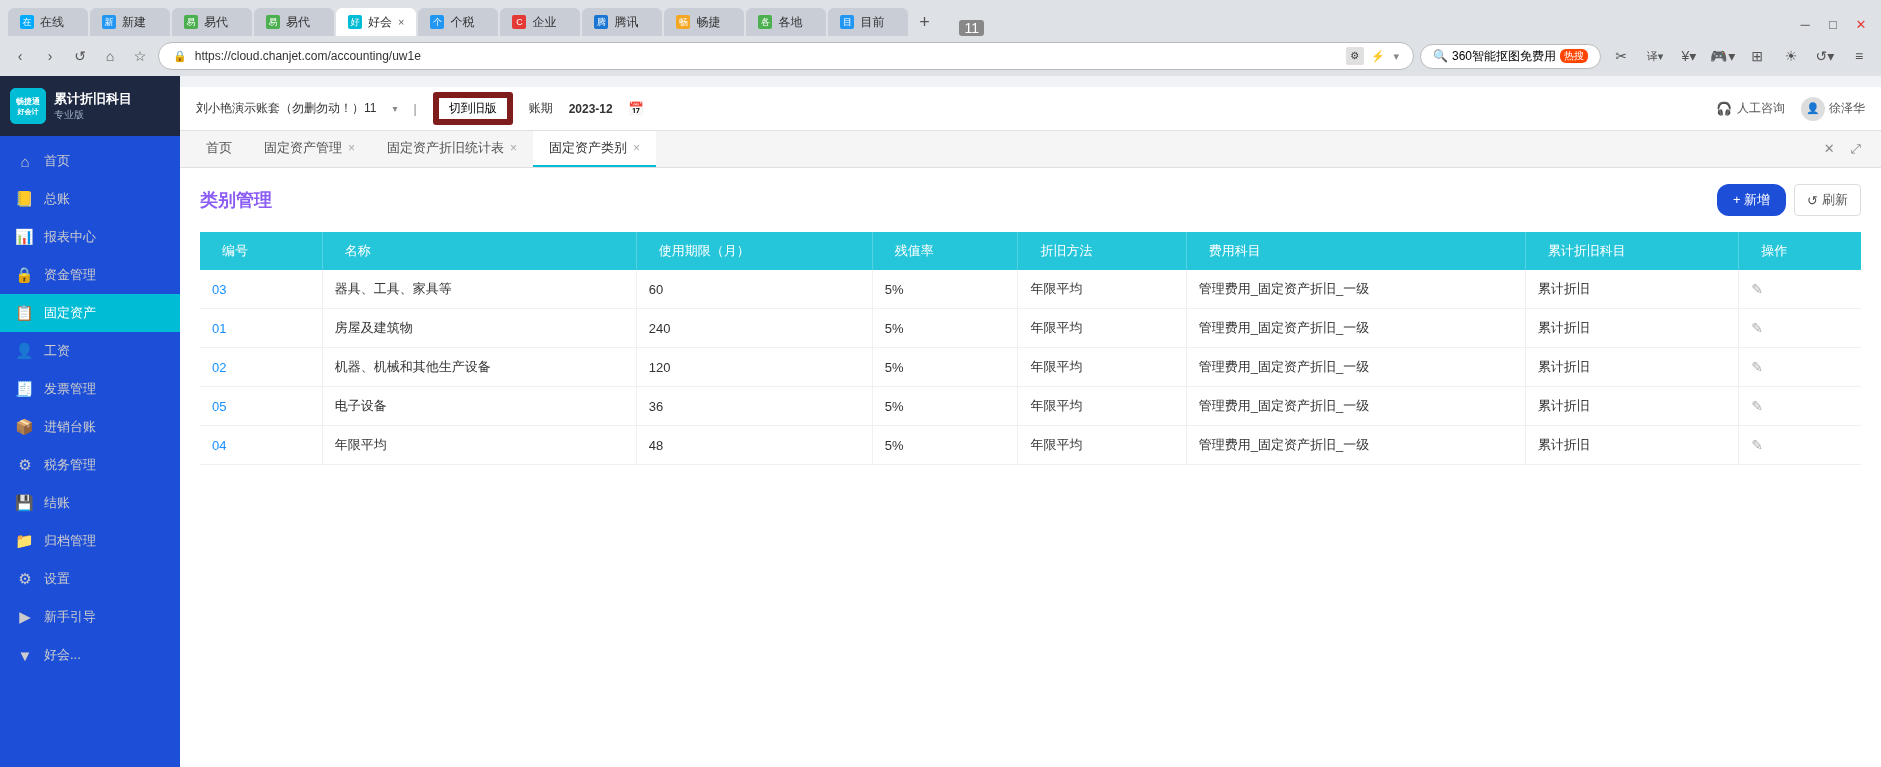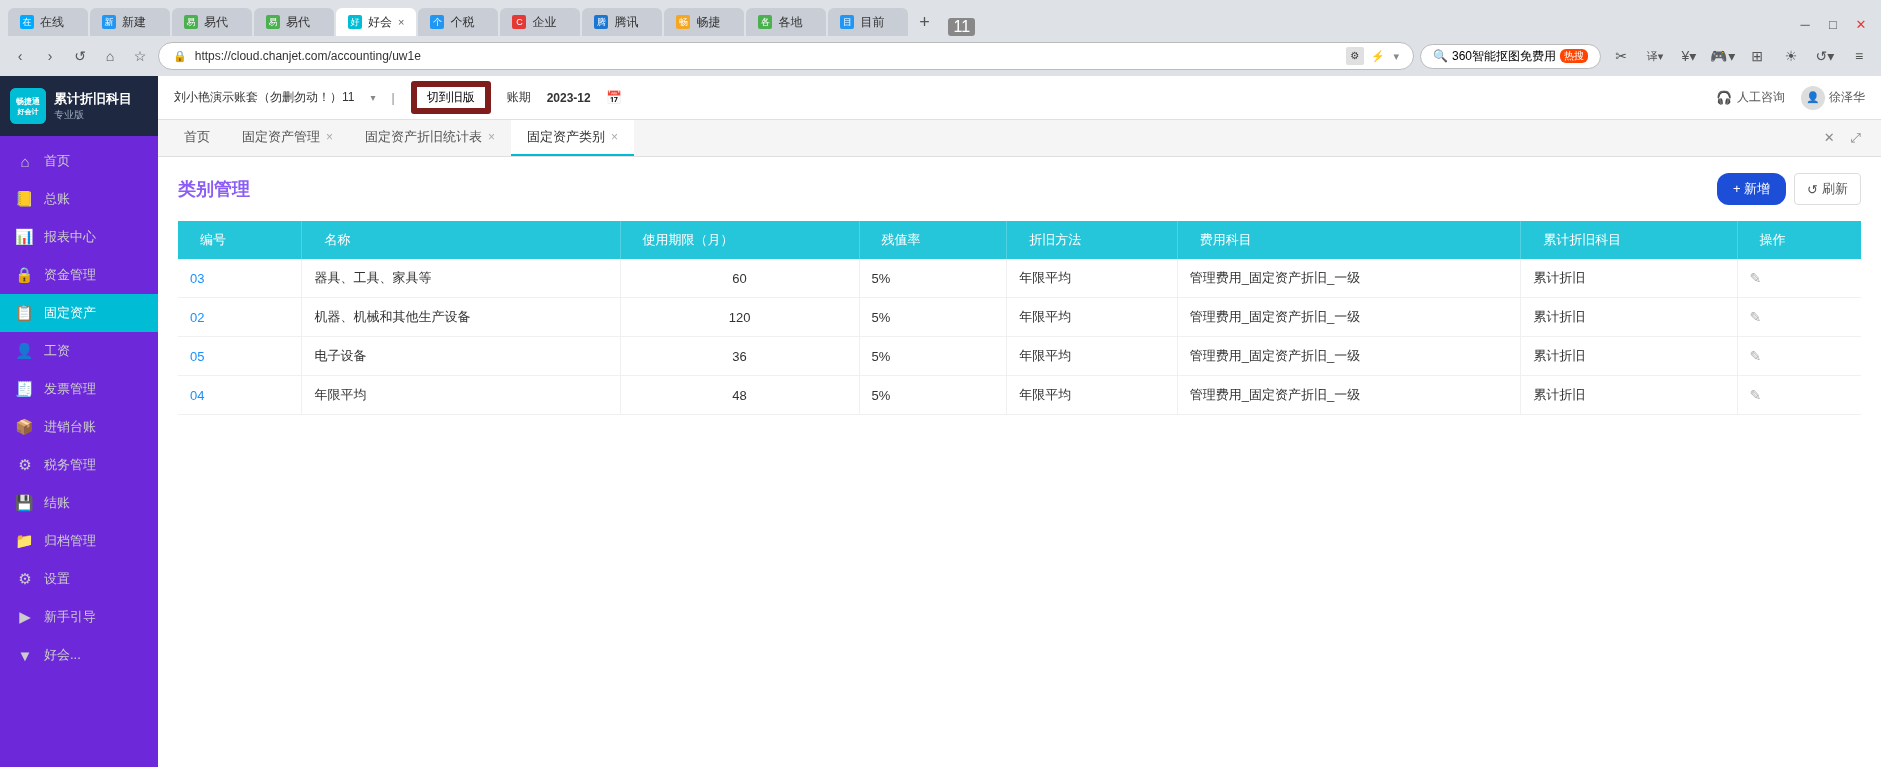--- a/index.html
+++ b/index.html
@@ -5,38 +5,38 @@
     * { box-sizing: border-box; margin: 0; padding: 0; }
     body { font-family: "Microsoft YaHei", "PingFang SC", sans-serif; font-size: 13px; background: #f0f2f5; overflow: hidden; }
 
     
     .browser-chrome { background: #dee1e6; width: 100%; }
     .tab-bar { display: flex; align-items: flex-end; padding: 6px 8px 0; gap: 2px; background: #dee1e6; height: 36px; }
     .browser-tab { display: flex; align-items: center; padding: 0 12px; height: 28px; background: #c8cdd6; border-radius: 6px 6px 0 0; font-size: 12px; color: #333; gap: 6px; cursor: pointer; min-width: 80px; }
     .browser-tab.active { background: #fff; }
     .browser-tab .tab-close { margin-left: auto; color: #666; font-size: 11px; }
     .tab-add { width: 28px; height: 28px; display: flex; align-items: center; justify-content: center; font-size: 18px; color: #555; cursor: pointer; }
-    .tab-count { background: #888; color: #fff; font-size: 16px; padding: 0 5px; border-radius: 3px; margin-left: 8px; }
+    .tab-count { background: #888; color: #fff; font-size: 14px; padding: 0 5px; border-radius: 3px; margin-left: 19px; }
 
     .nav-bar { display: flex; align-items: center; padding: 4px 8px; background: #dee1e6; gap: 6px; height: 40px; }
     .nav-btn { width: 24px; height: 24px; display: flex; align-items: center; justify-content: center; cursor: pointer; color: #555; font-size: 14px; border-radius: 3px; }
     .address-bar { flex: 1; background: #fff; border-radius: 20px; padding: 4px 14px; font-size: 12px; color: #333; display: flex; align-items: center; gap: 8px; border: 1px solid #bbb; }
     .address-bar .lock-icon { color: #2a7; font-size: 11px; }
     .address-bar .url-text { color: #333; font-size: 12px; flex: 1; }
     .address-bar .expand-icon { color: #888; font-size: 11px; }
     .search-bar { background: #fff; border-radius: 16px; padding: 3px 12px; font-size: 12px; border: 1px solid #bbb; display: flex; align-items: center; gap: 4px; }
     .search-bar .hot-tag { background: #ff4500; color: #fff; font-size: 10px; padding: 0 4px; border-radius: 6px; }
     .toolbar-icons { display: flex; gap: 6px; align-items: center; }
     .toolbar-icon-btn { width: 28px; height: 28px; display: flex; align-items: center; justify-content: center; cursor: pointer; color: #555; border-radius: 3px; font-size: 14px; }
 
     
     .app-container { display: flex; height: calc(767px - 76px); }
 
     
-    .sidebar { width: 158px; background: #6d28d9; color: #fff; display: flex; flex-direction: column; flex-shrink: 0; justify-content: space-between; }
+    .sidebar { width: 180px; background: #1d4ed8; color: #fff; display: flex; flex-direction: column; flex-shrink: 0; justify-content: space-between; }
     .sidebar-logo { display: flex; align-items: center; padding: 12px 10px; background: #1e2840; gap: 8px; }
     .logo-icon { width: 36px; height: 36px; background: linear-gradient(135deg, #00bcd4, #0097a7); border-radius: 6px; display: flex; align-items: center; justify-content: center; font-size: 11px; color: #fff; font-weight: bold; text-align: center; line-height: 1.2; }
     .sidebar-nav { flex: 1; overflow-y: auto; padding: 6px 0; }
     .sidebar-item { display: flex; align-items: center; padding: 10px 16px; gap: 10px; cursor: pointer; color: #ccc; font-size: 13px; }
     .sidebar-item.active { background: #00bcd4; color: #fff; }
     .sidebar-item .s-icon { width: 18px; height: 18px; display: flex; align-items: center; justify-content: center; font-size: 15px; }
 
     
     .app-header { background: #fff; border-bottom: 1px solid #e0e0e0; padding: 0 16px; display: flex; align-items: center; gap: 16px; height: 44px; }
     .period-btn { border: 6px solid #7f1d1d; background: #fff; padding: 2px 10px; border-radius: 3px; cursor: pointer; font-size: 12px; }
@@ -61,24 +61,24 @@
 
     
     .data-table { width: 100%; border-collapse: collapse; font-size: 13px; }
     .data-table thead tr { background: #26c6da; color: #fff; }
     .data-table thead th { padding: 10px 22px; text-align: left; font-weight: normal; border-right: 1px solid rgba(255,255,255,0.2); }
     .data-table thead th:last-child { border-right: none; }
     .data-table tbody tr { border-bottom: 1px solid #f0f0f0; }
     .data-table tbody td { padding: 10px 12px; color: #333; border-right: 1px solid #f0f0f0; }
     .data-table tbody td:last-child { border-right: none; }
     .data-table tbody .code-cell { color: #1890ff; cursor: pointer; }
-    .data-table tbody .num-cell { text-align: center; }
+    .data-table tbody .num-cell { text-align: left; }
     .data-table tbody .edit-icon { color: #aaa; cursor: pointer; font-size: 14px; }
     .wc-btn { width: 24px; height: 24px; display: flex; align-items: center; justify-content: center; cursor: pointer; color: #555; font-size: 13px; }
-    .right-content { flex: 1; display: flex; flex-direction: column; overflow: hidden; }
+    .right-content { flex: 1; display: flex; flex-direction: column; overflow: hidden; margin-top: 11px; }
   </style>
 </head>
 <body>
 
 <div class="browser-chrome">
   <div class="tab-bar">
 
     <div class="browser-tab">
       <span style="display:inline-block;width:14px;height:14px;background:#00aaff;border-radius:2px;font-size:9px;color:#fff;text-align:center;line-height:14px;">在</span>
       <span>在线</span>
@@ -328,20 +328,30 @@
               <td class="code-cell">03</td>
               <td>器具、工具、家具等</td>
               <td class="num-cell">60</td>
               <td>5%</td>
               <td>年限平均</td>
               <td>管理费用_固定资产折旧_一级</td>
               <td>累计折旧</td>
               <td><span class="edit-icon">✎</span></td>
             </tr>
 
+            <tr>
+              <td class="code-cell">01</td>
+              <td>房屋及建筑物</td>
+              <td class="num-cell">240</td>
+              <td>5%</td>
+              <td>年限平均</td>
+              <td>管理费用_固定资产折旧_一级</td>
+              <td>累计折旧</td>
+              <td><span class="edit-icon">✎</span></td>
+            </tr>
 
             <tr>
               <td class="code-cell">02</td>
               <td>机器、机械和其他生产设备</td>
               <td class="num-cell">120</td>
               <td>5%</td>
               <td>年限平均</td>
               <td>管理费用_固定资产折旧_一级</td>
               <td>累计折旧</td>
               <td><span class="edit-icon">✎</span></td>

